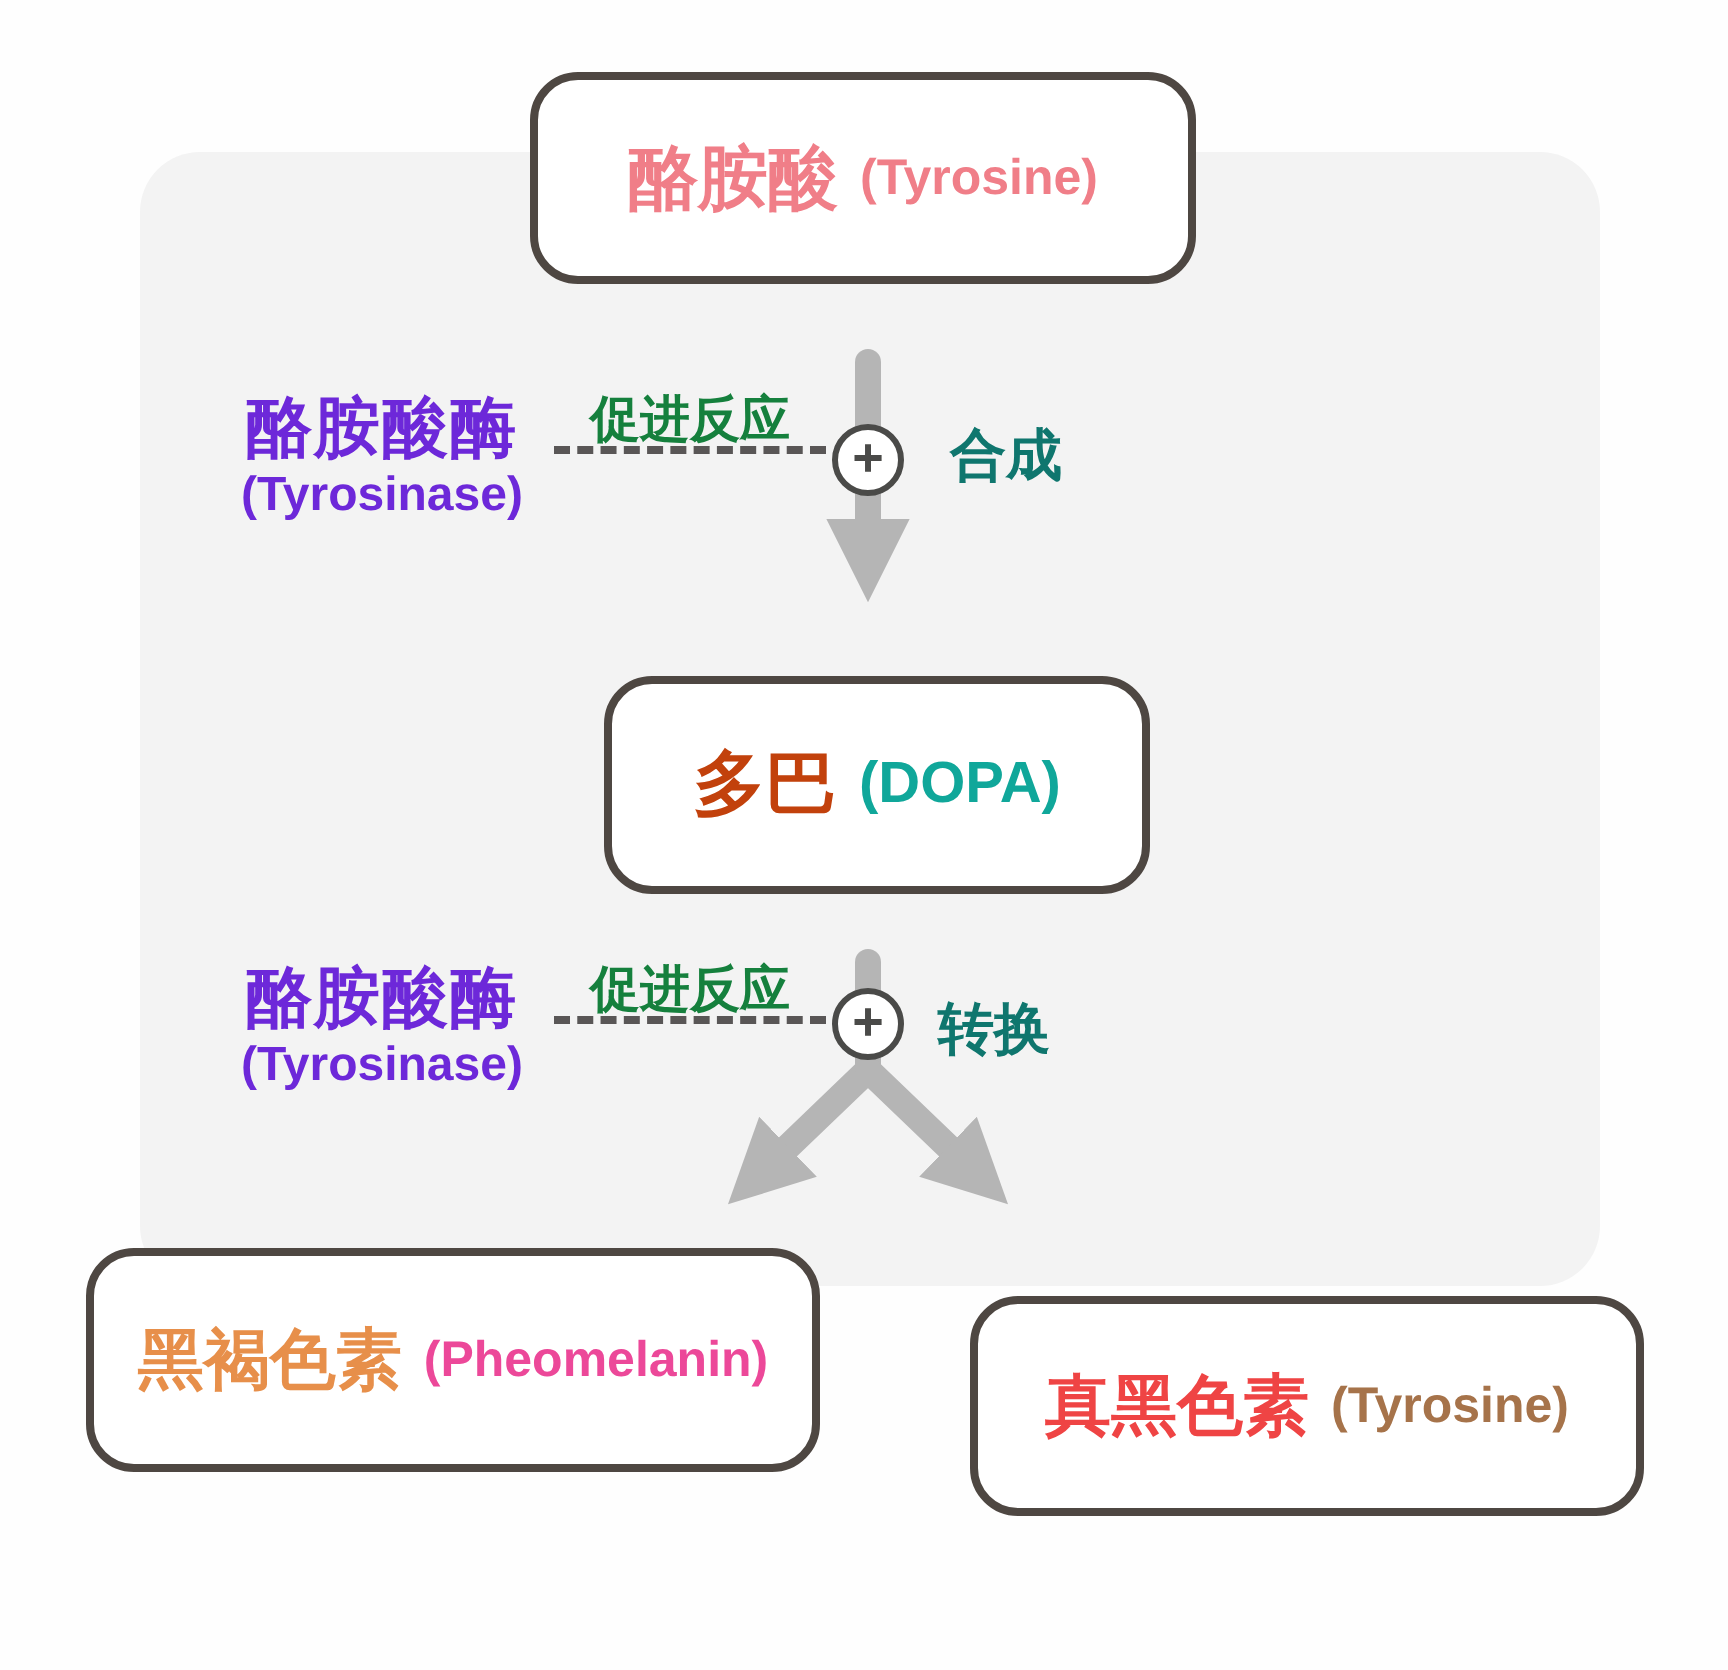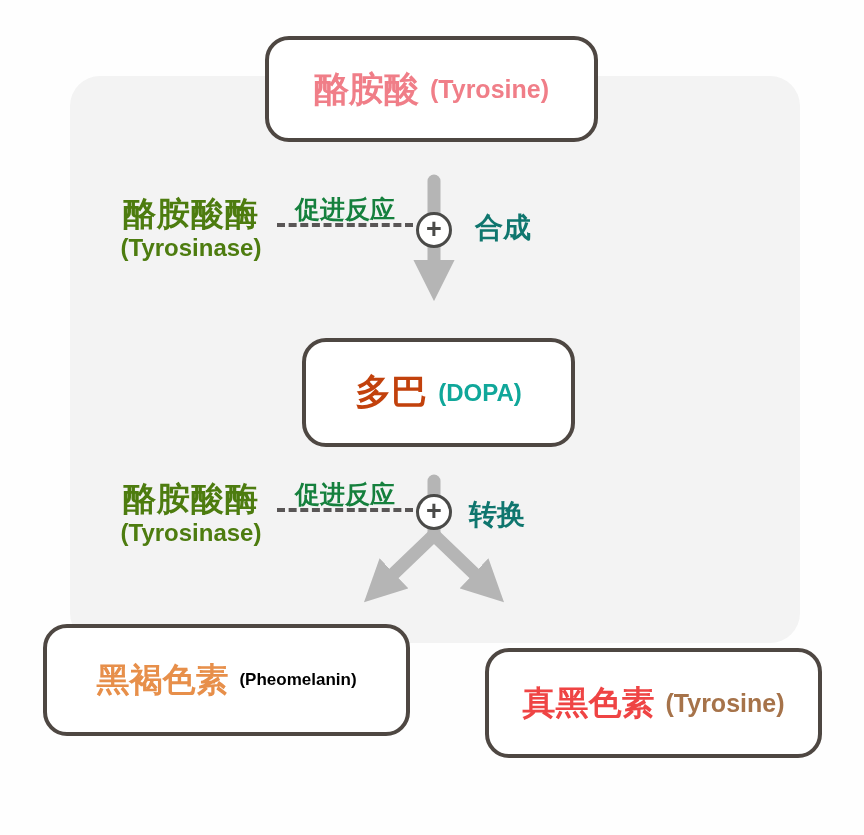--- a/index.html
+++ b/index.html
@@ -30,33 +30,33 @@
   }
   .node-box .zh{font-weight:700;}
   .node-box .en{font-weight:700;}
 
   .box-tyrosine{left:265px;top:36px;width:333px;height:106px;}
   .box-tyrosine .zh{font-size:35px;color:#f07e88;}
   .box-tyrosine .en{font-size:25px;color:#f07e88;}
 
   .box-dopa{left:302px;top:338px;width:273px;height:109px;}
   .box-dopa .zh{font-size:36px;color:#c2410c;}
-  .box-dopa .en{font-size:24px;color:#10a79a;}
+  .box-dopa .en{font-size:29px;color:#10a79a;}
 
   .box-pheomelanin{left:43px;top:624px;width:367px;height:112px;}
   .box-pheomelanin .zh{font-size:33px;color:#e78f4a;}
-  .box-pheomelanin .en{font-size:17px;color:#000000;}
+  .box-pheomelanin .en{font-size:25px;color:#ec4899;}
 
   .box-eumelanin{left:485px;top:648px;width:337px;height:110px;}
   .box-eumelanin .zh{font-size:33px;color:#ef4444;}
   .box-eumelanin .en{font-size:25px;color:#a6734a;}
 
   .enzyme{
     position:absolute;left:110px;width:162px;text-align:center;
-    color:#4d7c0f;
+    color:#6d28d9;
   }
   .enzyme .enzyme-zh{font-size:33px;font-weight:700;line-height:1.1;letter-spacing:1px;}
   .enzyme .enzyme-en{font-size:24px;font-weight:700;line-height:1.1;margin-top:3px;}
   .enzyme-1{top:196px;}
   .enzyme-2{top:481px;}
 
   .promote{
     position:absolute;left:277px;width:136px;text-align:center;
     font-size:25px;font-weight:700;color:#15803d;white-space:nowrap;
   }

